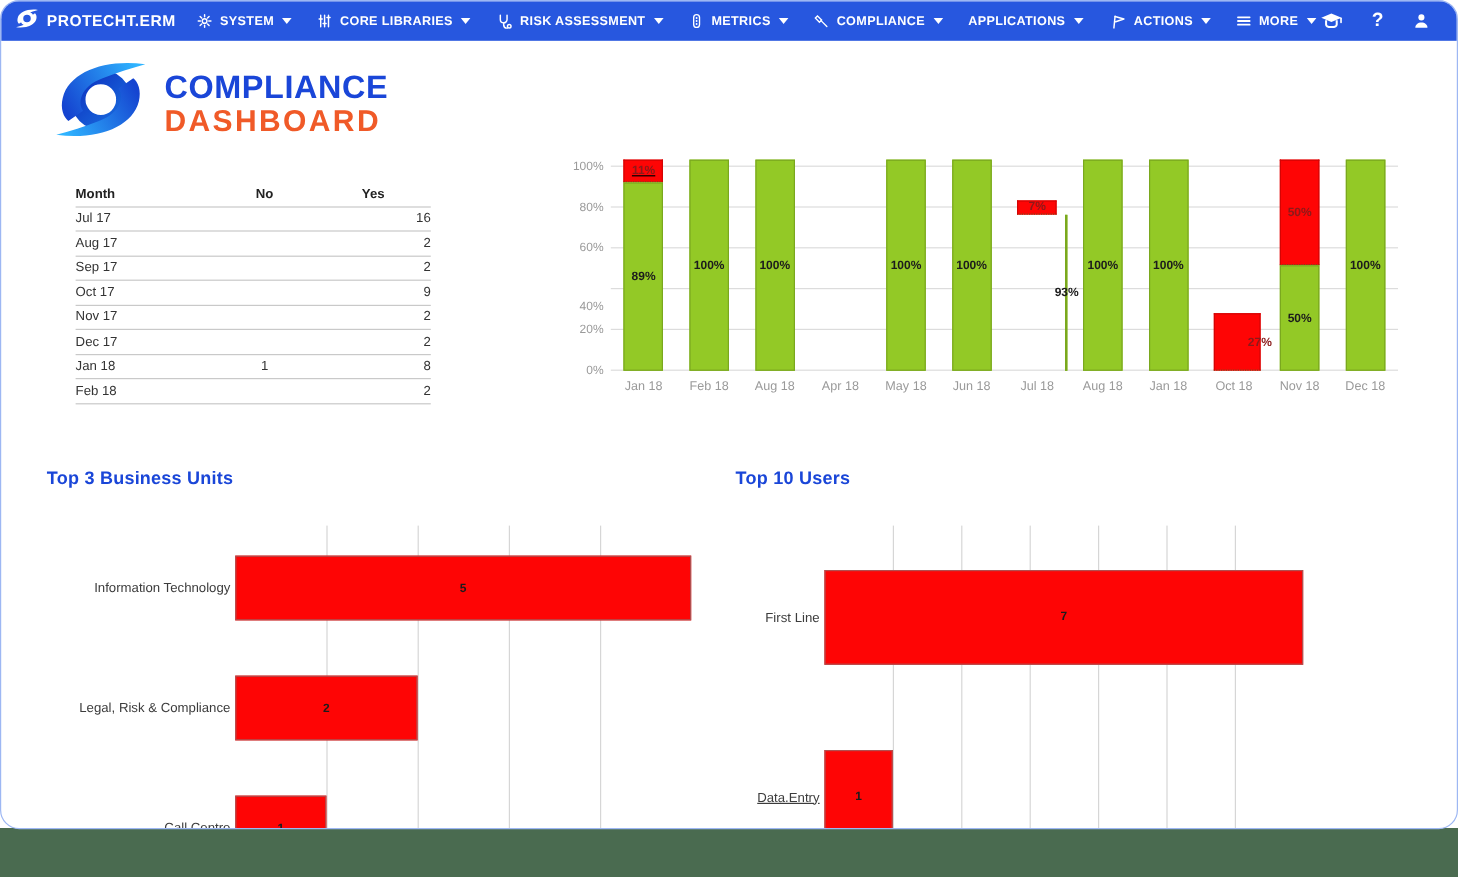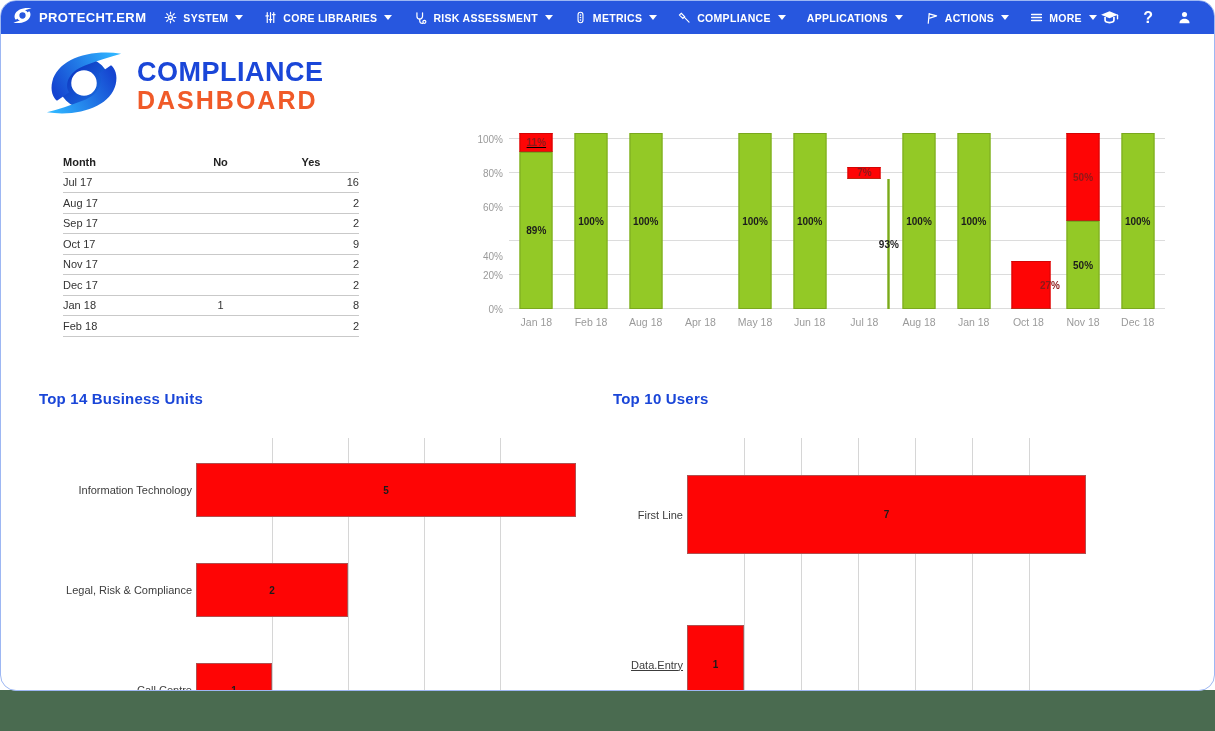--- a/index.html
+++ b/index.html
@@ -365,21 +365,21 @@
           <div class="s-bar">
             <div class="seg seg-yes" style="height: 176px;">
               <div class="seg-label">100%</div>
             </div>
           </div>
           <div class="s-xlabel">Dec 18</div>
         </div>
       </div>
     </div>
 
-  <div class="chart-title" style="left:38px;top:389px;">Top 14 Business Units</div>
+  <div class="chart-title" style="left:38px;top:389px;">Top 3 Business Units</div>
   <div class="chart-title" style="left:612px;top:389px;">Top 10 Users</div>
   <div class="hwrap">
       <div class="vgrid" style="left: 271px; top: 437px; bottom: 0px;"></div>
       <div class="vgrid" style="left: 347px; top: 437px; bottom: 0px;"></div>
       <div class="vgrid" style="left: 423px; top: 437px; bottom: 0px;"></div>
       <div class="vgrid" style="left: 499px; top: 437px; bottom: 0px;"></div>
       <div class="hlabel" style="top: 489px; left: 0px; width: 191px;">Information Technology</div>
       <div class="hbar" style="left: 195px; top: 462px; width: 380px; height: 54px;">
         <span class="hvalue">5</span>
       </div>

